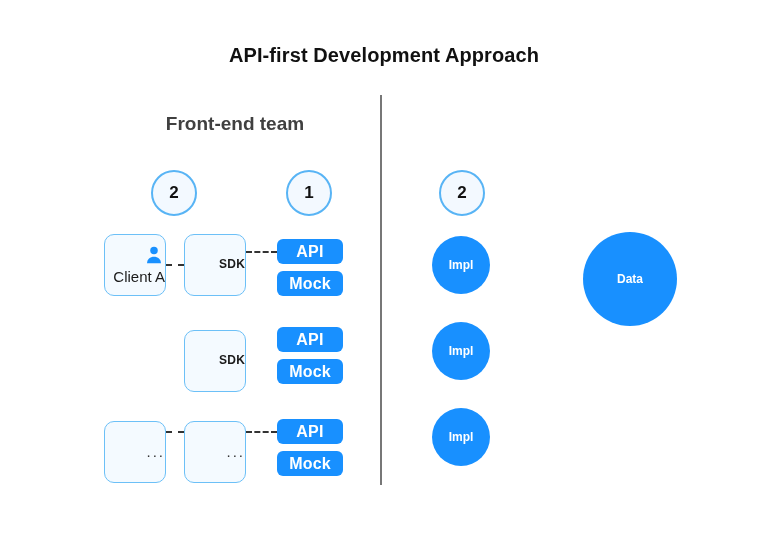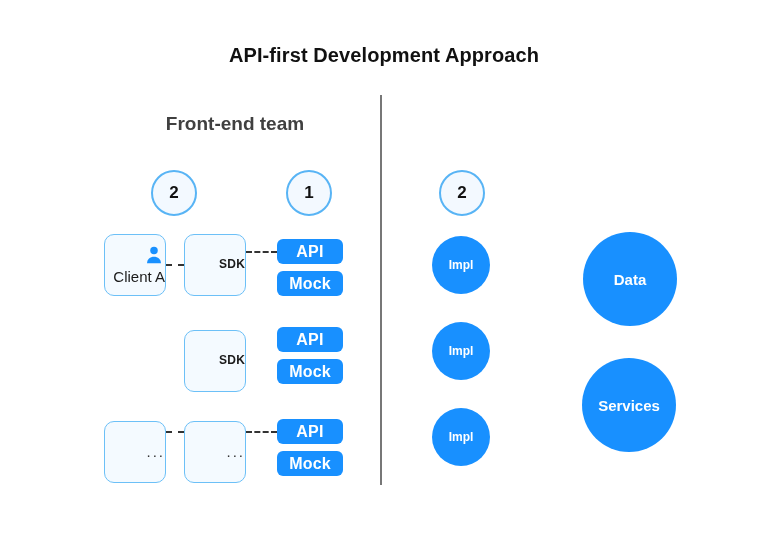--- a/index.html
+++ b/index.html
@@ -148,21 +148,21 @@
     text-align: center;
   }
   .blue-circle.impl {
     width: 58px;
     height: 58px;
     font-size: 12px;
   }
   .blue-circle.big {
     width: 94px;
     height: 94px;
-    font-size: 15px;
+    font-size: 12px;
   }
 </style>
 </head>
 <body>
 
 <div id="diagram-root">
 
   <div class="page-title">API-first Development Approach</div>
 
   <div class="divider"></div>
@@ -215,15 +215,14 @@
   <div class="dash-line" style="left:246px; top:431px; width:31px;"></div>
 
   <div class="pill" style="left:277px; top:419px;">API</div>
   <div class="pill" style="left:277px; top:451px;">Mock</div>
 
   <div class="blue-circle impl" style="left:432px; top:236px;">Impl</div>
   <div class="blue-circle impl" style="left:432px; top:322px;">Impl</div>
   <div class="blue-circle impl" style="left:432px; top:408px;">Impl</div>
 
   <div class="blue-circle big" style="left:583px; top:232px;">Data</div>
-  <div class="blue-circle big" style="left:582px; top:358px;">Services</div>
 
 </div>
 
 </body></html>

